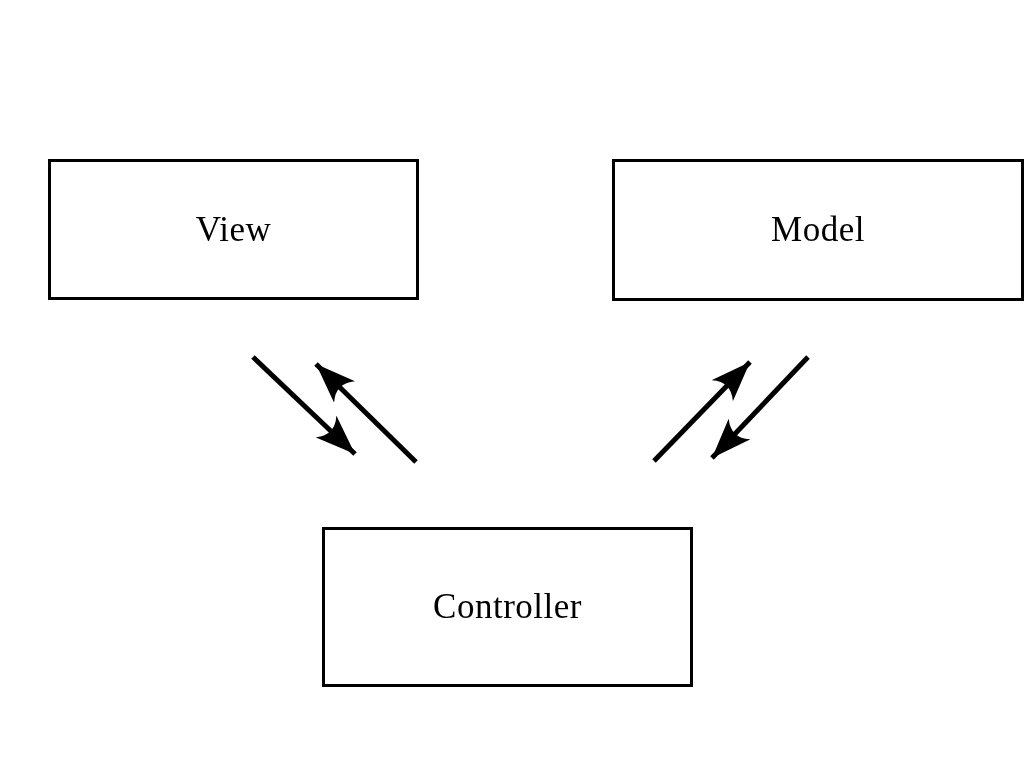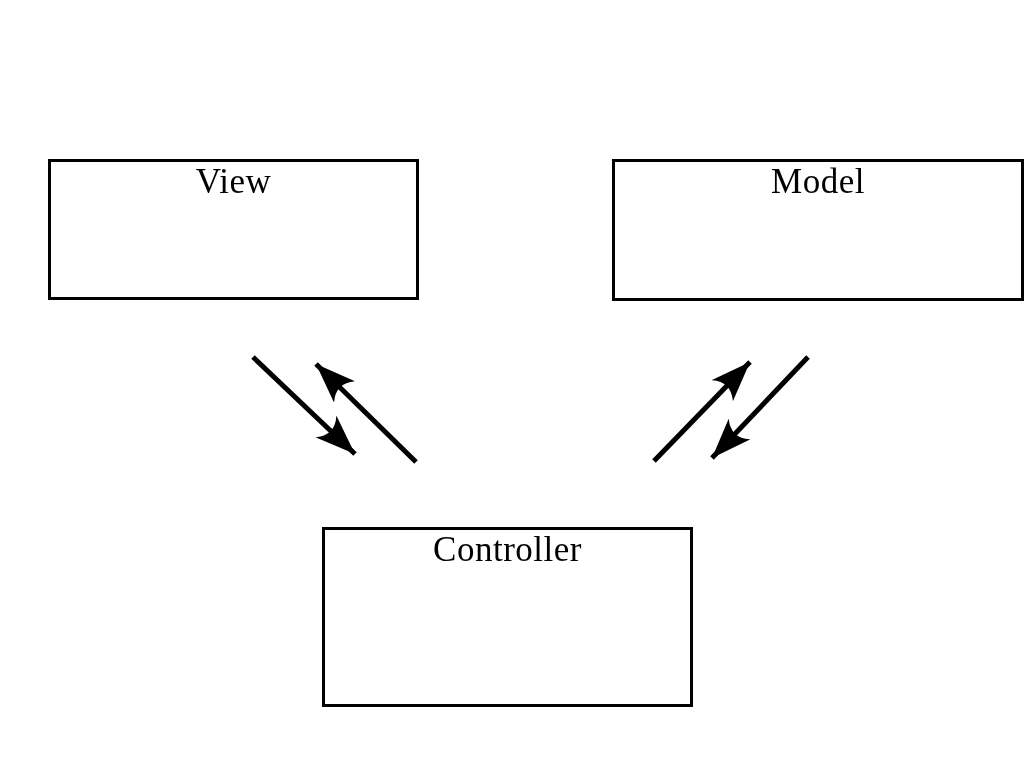--- a/index.html
+++ b/index.html
@@ -13,32 +13,32 @@
     height: 768px;
     background: #ffffff;
     overflow: hidden;
     font-family: "Liberation Serif", "DejaVu Serif", serif;
   }
   .node {
     position: absolute;
     border: 3px solid #000000;
     background: #ffffff;
     display: flex;
-    align-items: flex-start;
+    align-items: center;
     justify-content: center;
     box-sizing: border-box;
   }
   .node-label {
     font-size: 35px;
     color: #000000;
     letter-spacing: 0.5px;
   }
   #node-view       { left: 48px;  top: 159px; width: 371px; height: 141px; }
   #node-model      { left: 612px; top: 159px; width: 412px; height: 142px; }
-  #node-controller { left: 322px; top: 527px; width: 371px; height: 180px; }
+  #node-controller { left: 322px; top: 527px; width: 371px; height: 160px; }
   .arrow-layer {
     position: absolute;
     left: 0;
     top: 0;
     width: 1024px;
     height: 768px;
     pointer-events: none;
   }
 </style>
 </head>

